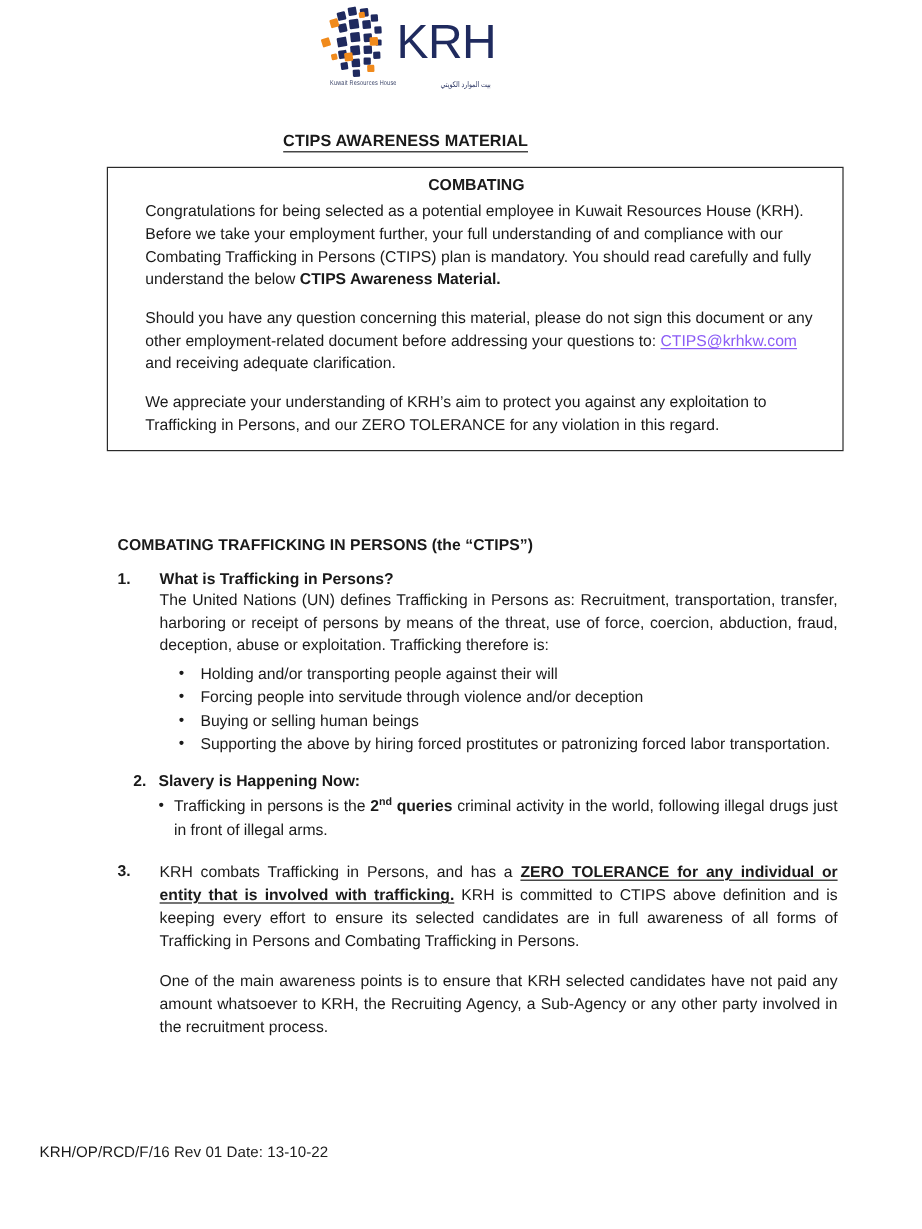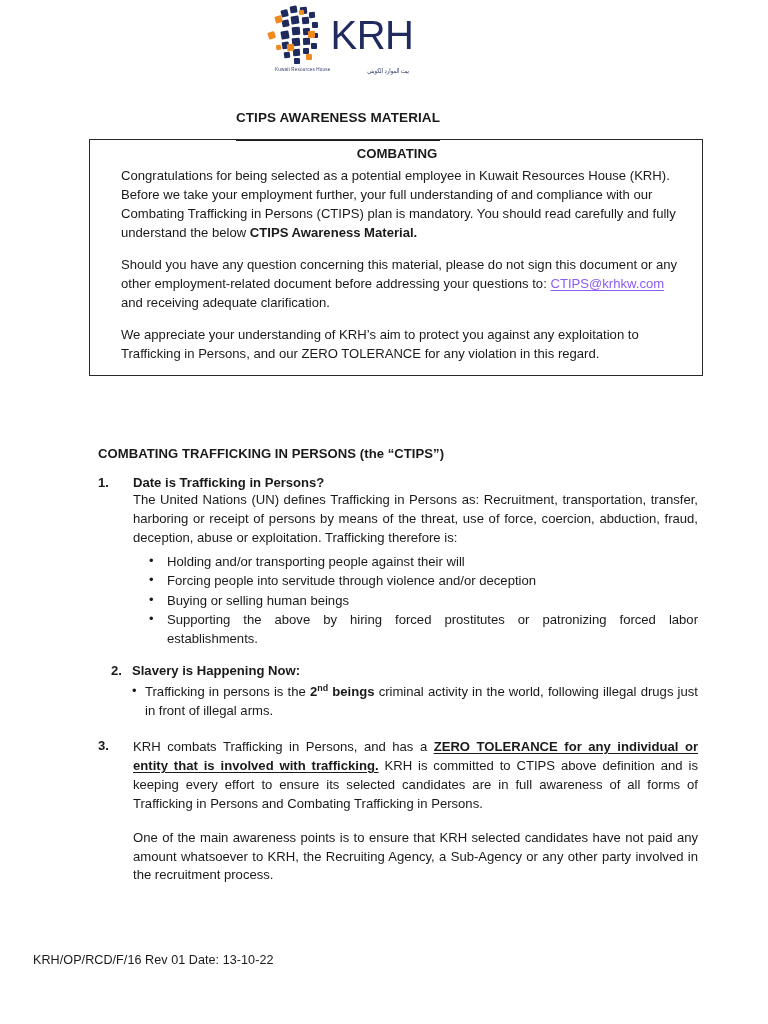--- a/index.html
+++ b/index.html
@@ -76,21 +76,21 @@
     position: absolute;
     top: 110px;
     left: 0; right: 0;
     text-align: center;
     font-size: 13.5px;
     font-weight: bold;
     letter-spacing: 0.1px;
   }
   .doc-title span {
     border-bottom: 1.4px solid #1a1a1a;
-    padding-bottom: 15px;
+    padding-bottom: 1px;
   }
 
   
   .important-box {
     position: absolute;
     left: 89px;
     top: 139px;
     width: 614px;
     box-sizing: border-box;
     border: 1.2px solid #2a2a2a;
@@ -286,37 +286,37 @@
     <p>We appreciate your understanding of KRH’s aim to protect you against any exploitation to Trafficking in Persons, and our ZERO TOLERANCE for any violation in this regard.</p>
   </div>
 
   <div class="content">
 
     <div class="section-title">COMBATING TRAFFICKING IN PERSONS (the “CTIPS”)</div>
 
     <div class="num-item">
       <div class="num">1.</div>
       <div class="body">
-        <div class="item-head">Date is Trafficking in Persons?</div>
+        <div class="item-head">What is Trafficking in Persons?</div>
         <p class="just">The United Nations (UN) defines Trafficking in Persons as: Recruitment, transportation, transfer, harboring or receipt of persons by means of the threat, use of force, coercion, abduction, fraud, deception, abuse or exploitation. Trafficking therefore is:</p>
         <ul class="bullets">
           <li>Holding and/or transporting people against their will</li>
           <li>Forcing people into servitude through violence and/or deception</li>
           <li>Buying or selling human beings</li>
-          <li>Supporting the above by hiring forced prostitutes or patronizing forced labor establishments.</li>
+          <li>Supporting the above by hiring forced prostitutes or patronizing forced labor transportation.</li>
         </ul>
       </div>
     </div>
 
     <div class="item2">
       <div class="num">2.</div>
       <div class="body">
         <div class="item-head">Slavery is Happening Now:</div>
         <ul class="bullets tight">
-          <li><span>Trafficking in persons is the </span><span class="bold">2</span><sup class="bold">nd</sup><span class="bold"> beings</span><span> criminal activity in the world, following illegal drugs just in front of illegal arms.</span></li>
+          <li><span>Trafficking in persons is the </span><span class="bold">2</span><sup class="bold">nd</sup><span class="bold"> queries</span><span> criminal activity in the world, following illegal drugs just in front of illegal arms.</span></li>
         </ul>
       </div>
     </div>
 
     <div class="num-item item3">
       <div class="num">3.</div>
       <div class="body">
         <p class="just"><span>KRH combats Trafficking in Persons, and has a </span><span class="b-u">ZERO TOLERANCE for any individual or entity that is involved with trafficking.</span><span> KRH is committed to CTIPS above definition and is keeping every effort to ensure its selected candidates are in full awareness of all forms of Trafficking in Persons and Combating Trafficking in Persons.</span></p>
         <p class="just para-gap">One of the main awareness points is to ensure that KRH selected candidates have not paid any amount whatsoever to KRH, the Recruiting Agency, a Sub-Agency or any other party involved in the recruitment process.</p>
       </div>

